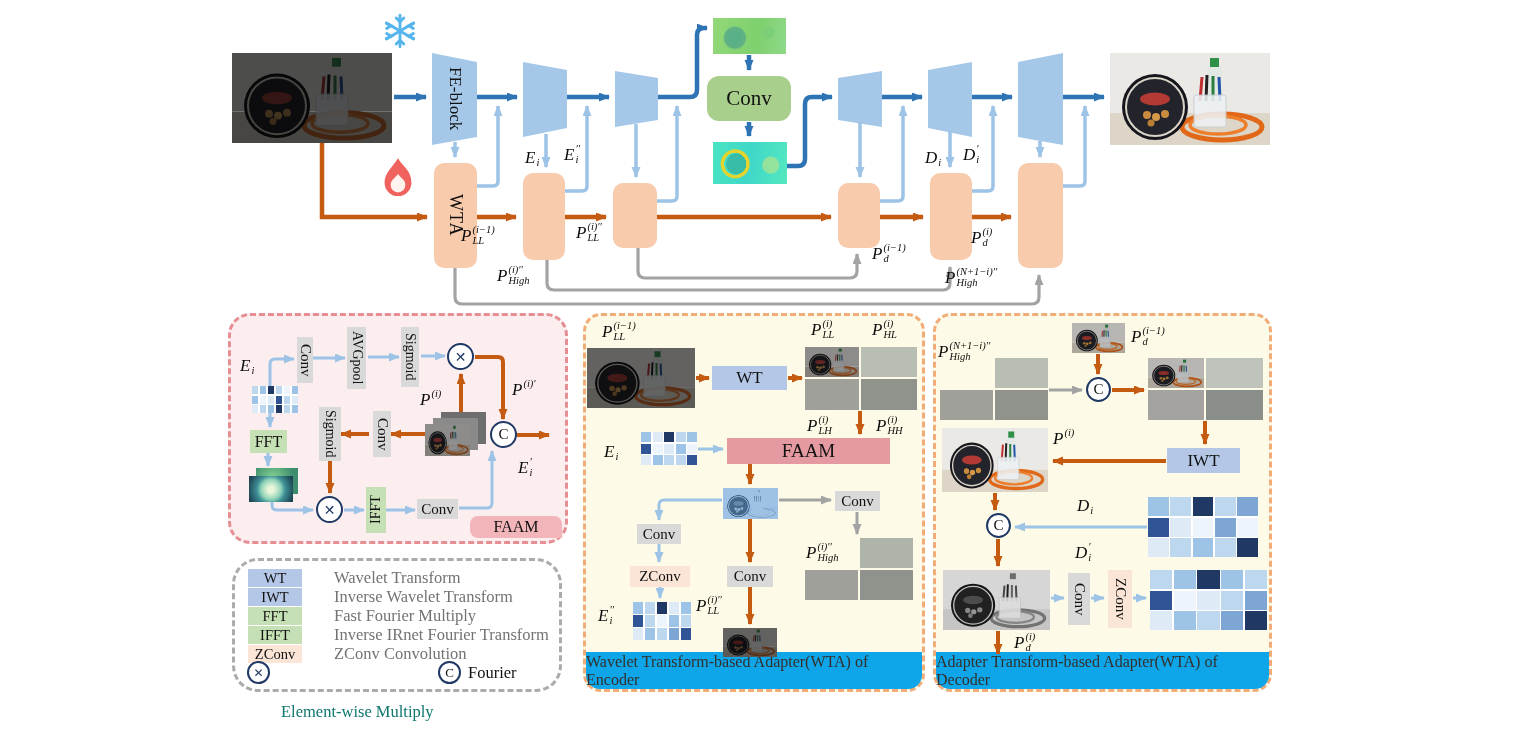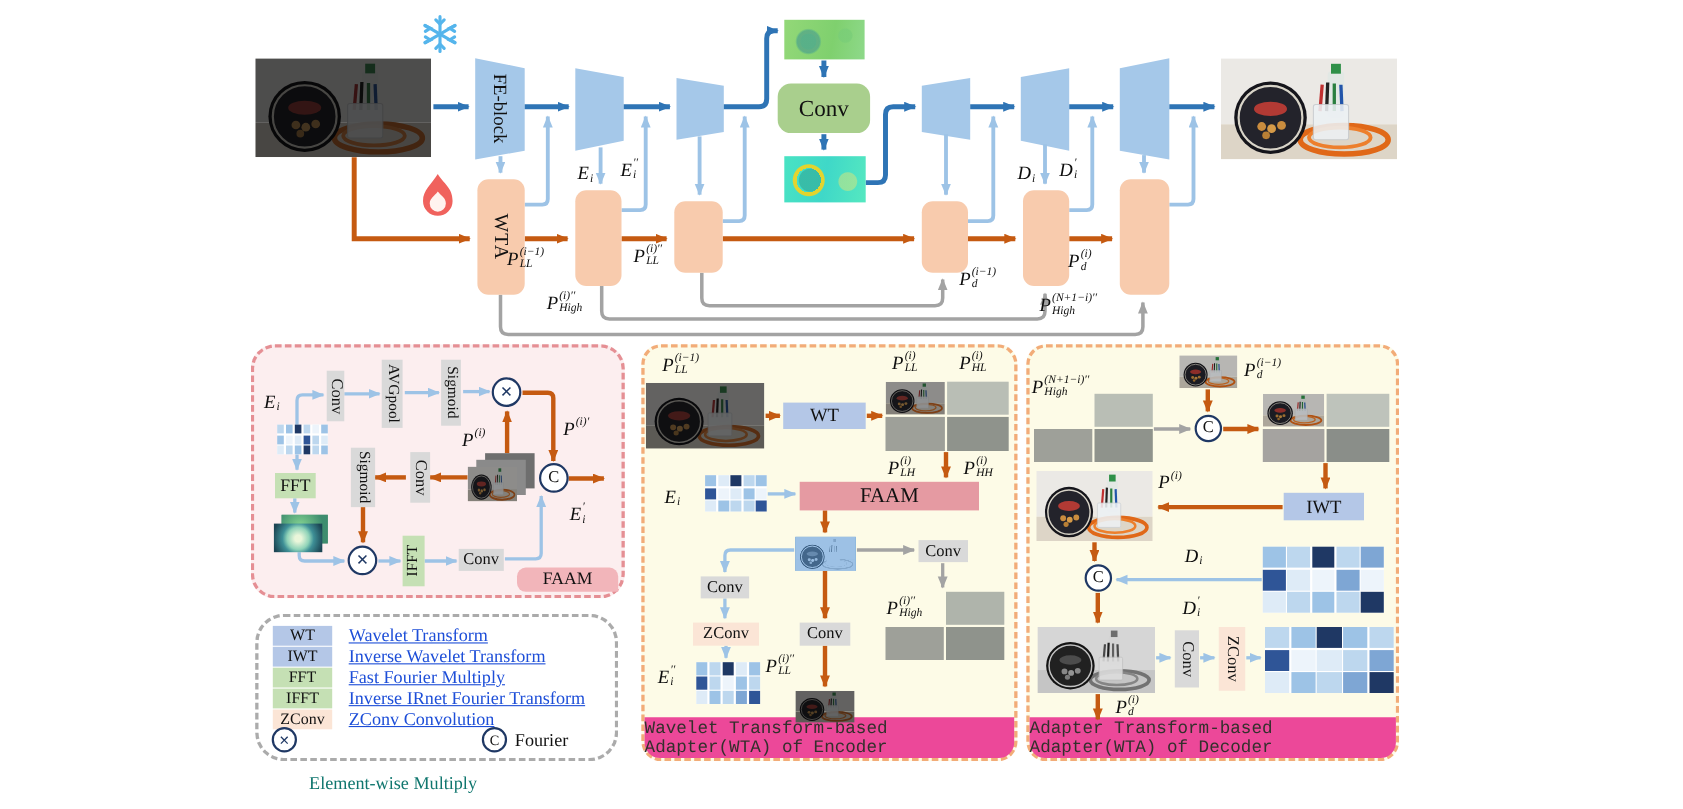--- a/index.html
+++ b/index.html
@@ -5,23 +5,23 @@
   html,body{margin:0;padding:0;background:#fff;}
   #stage{position:relative;width:1530px;height:735px;background:#fff;overflow:hidden;
          font-family:"Liberation Serif",serif;}
   .abs{position:absolute;}
   svg{display:block;}
   
   .panel{position:absolute;box-sizing:border-box;border-radius:22px;}
   .panel-pink{background:#FCEEEF;border:3px dashed #E58F94;}
   .panel-yellow{background:#FDFBE7;border:3.5px dashed #F2AC78;border-radius:18px;}
   .panel-legend{background:#fff;border:3.5px dashed #ABABAB;border-radius:26px;}
-  .banner{position:absolute;left:0;right:0;bottom:0;height:37px;background:#ec4899;
+  .banner{position:absolute;left:0;right:0;bottom:0;height:37px;background:#0ea5e9;
           border-radius:0 0 14px 14px;display:flex;align-items:center;justify-content:center;
-          font-size:16px;color:#33302c;font-family:Liberation Mono, monospace;}
+          font-size:16px;color:#33302c;}
   
   .chip{position:absolute;display:flex;align-items:center;justify-content:center;
         font-size:15px;color:#111;box-sizing:border-box;}
   .c-gray{background:#D9D9D9;}
   .c-blue{background:#B4C7E7;}
   .c-green{background:#C5E0B4;}
   .c-peach{background:#FBE5D6;}
   .c-rose{background:#E59AA2;}
   .c-rosetag{background:#F2B5BA;border-radius:8px;}
   .vert{writing-mode:vertical-rl;}
@@ -64,21 +64,21 @@
     radial-gradient(circle at 78% 55%, rgba(220,230,120,.5) 0 8px, rgba(0,0,0,0) 9px),
     linear-gradient(100deg,#49E3C3,#3FD8C8 50%,#55E8C0);}
   .spec1{position:absolute;background:
     radial-gradient(circle at 40% 40%, rgba(140,220,150,.9), rgba(60,140,110,.9) 70%),#4A8F6E;}
   .spec2{position:absolute;background:
     radial-gradient(circle at 50% 52%, #EAF6DA 0 3px, #8FD3B8 10px, #3E8F96 55%, #1C4553 90%);}
   .stackrect{position:absolute;}
   .legend-row{display:flex;align-items:center;position:absolute;}
   .lchip{width:54px;height:18px;display:flex;align-items:center;justify-content:center;
          font-size:14.5px;color:#111;}
-  .ldesc{margin-left:15px;font-size:16.5px;color:#1d4ed8;text-decoration:underline;}
+  .ldesc{margin-left:32px;font-size:16.5px;color:#737373;}
 </style>
 </head>
 <body>
 
 <div id="stage">
 
   <svg width="0" height="0" style="position:absolute">
     <defs>
       <g id="scene">
         <rect width="160" height="60" fill="#EBE9E5"></rect>

